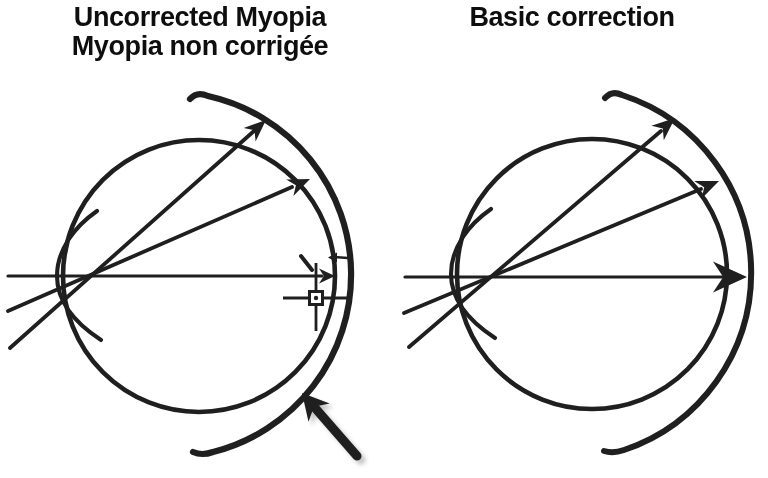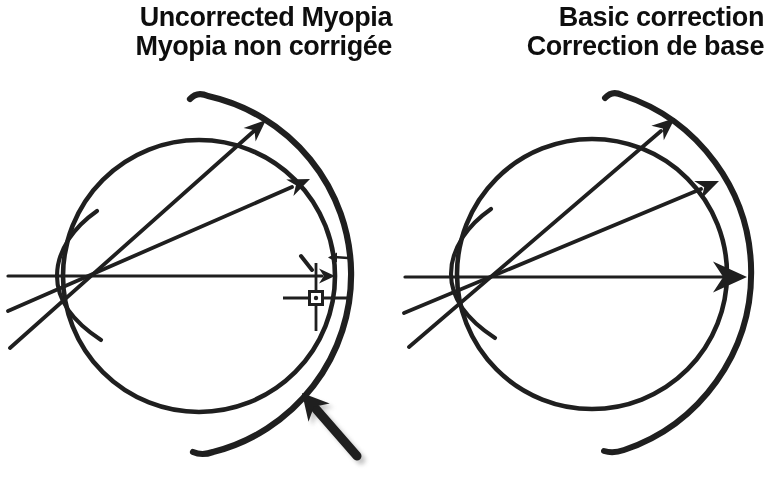--- a/index.html
+++ b/index.html
@@ -7,21 +7,21 @@
     position:relative;
     width:768px;height:478px;
     background:var(--paper,#fff);
     overflow:hidden;
     font-family:"Liberation Sans", sans-serif;
     --ink:#1f1f1f;
   }
   .title{
     position:absolute;
     top:3px;
-    text-align:right;
+    text-align:center;
     font-weight:bold;
     font-size:27px;
     line-height:29px;
     letter-spacing:-0.4px;
     color:#0e0e0e;
   }
   .title-left{left:8px;width:384px;}
   .title-right{left:380px;width:384px;}
   svg{position:absolute;left:0;top:0;shape-rendering:geometricPrecision;}
   .stroke{fill:none;stroke:var(--ink);}
@@ -35,21 +35,20 @@
 
 <div class="stage" style="--ink: #1f1f1f; --paper: #ffffff;">
 
   <div class="title title-left">
     <div>Uncorrected Myopia</div>
     <div>Myopia non corrigée</div>
   </div>
 
   <div class="title title-right">
     <div>Basic correction</div>
-    <div>Correction de base</div>
   </div>
 
   <svg width="768" height="478" viewBox="0 0 768 478">
     <defs>
       <filter id="soft" x="-30%" y="-30%" width="160%" height="160%">
         <feGaussianBlur stdDeviation="2.3"></feGaussianBlur>
       </filter>
     </defs>
 
     <g>

